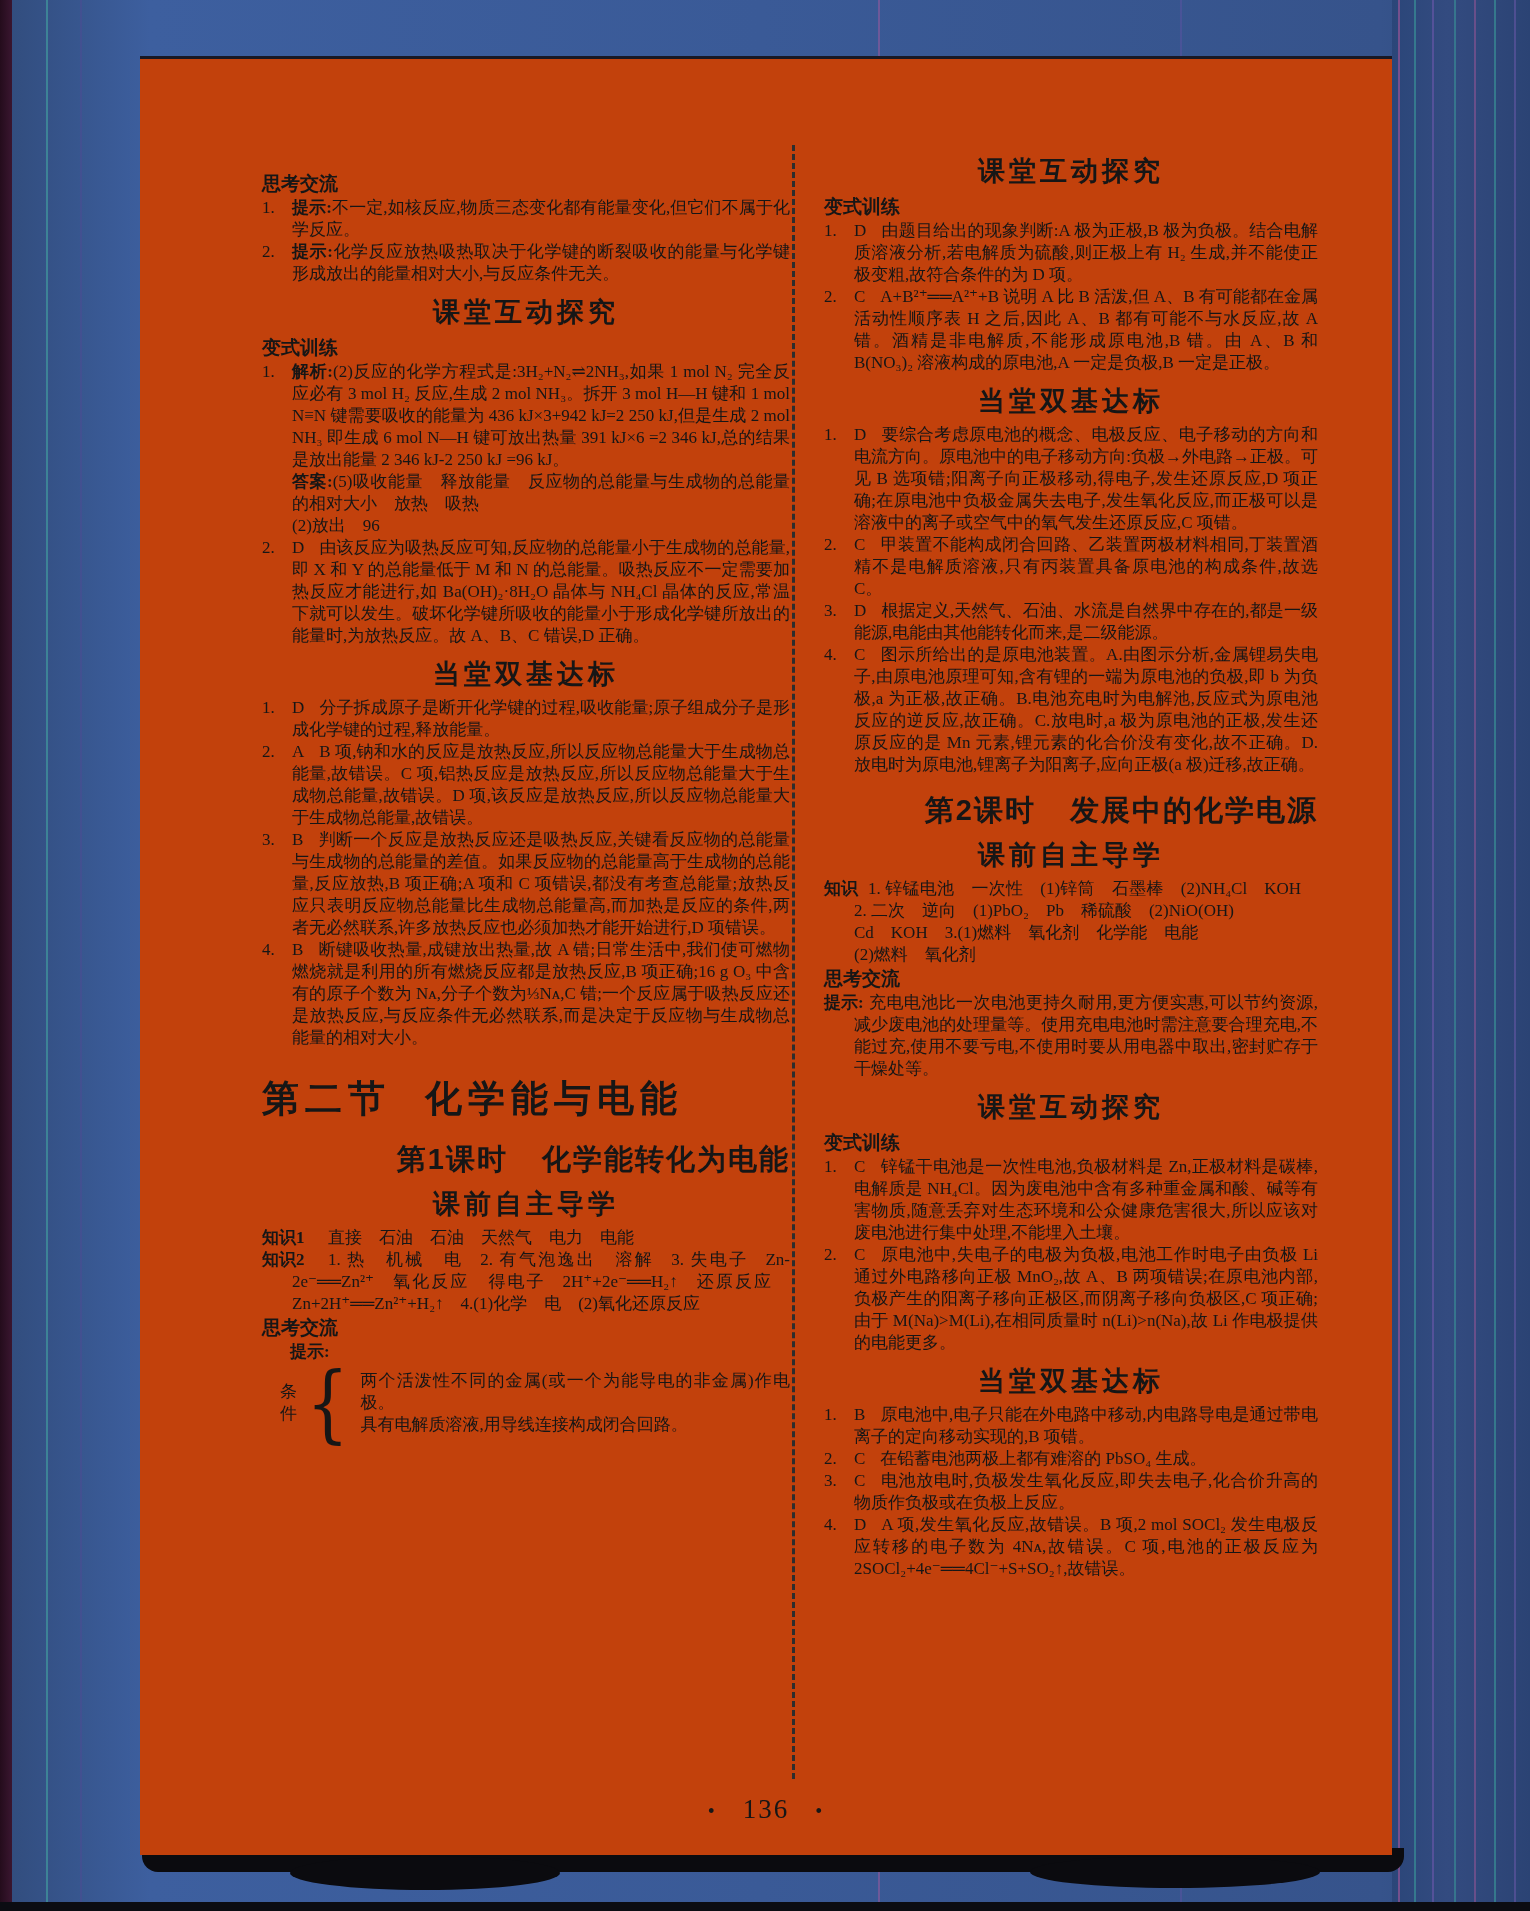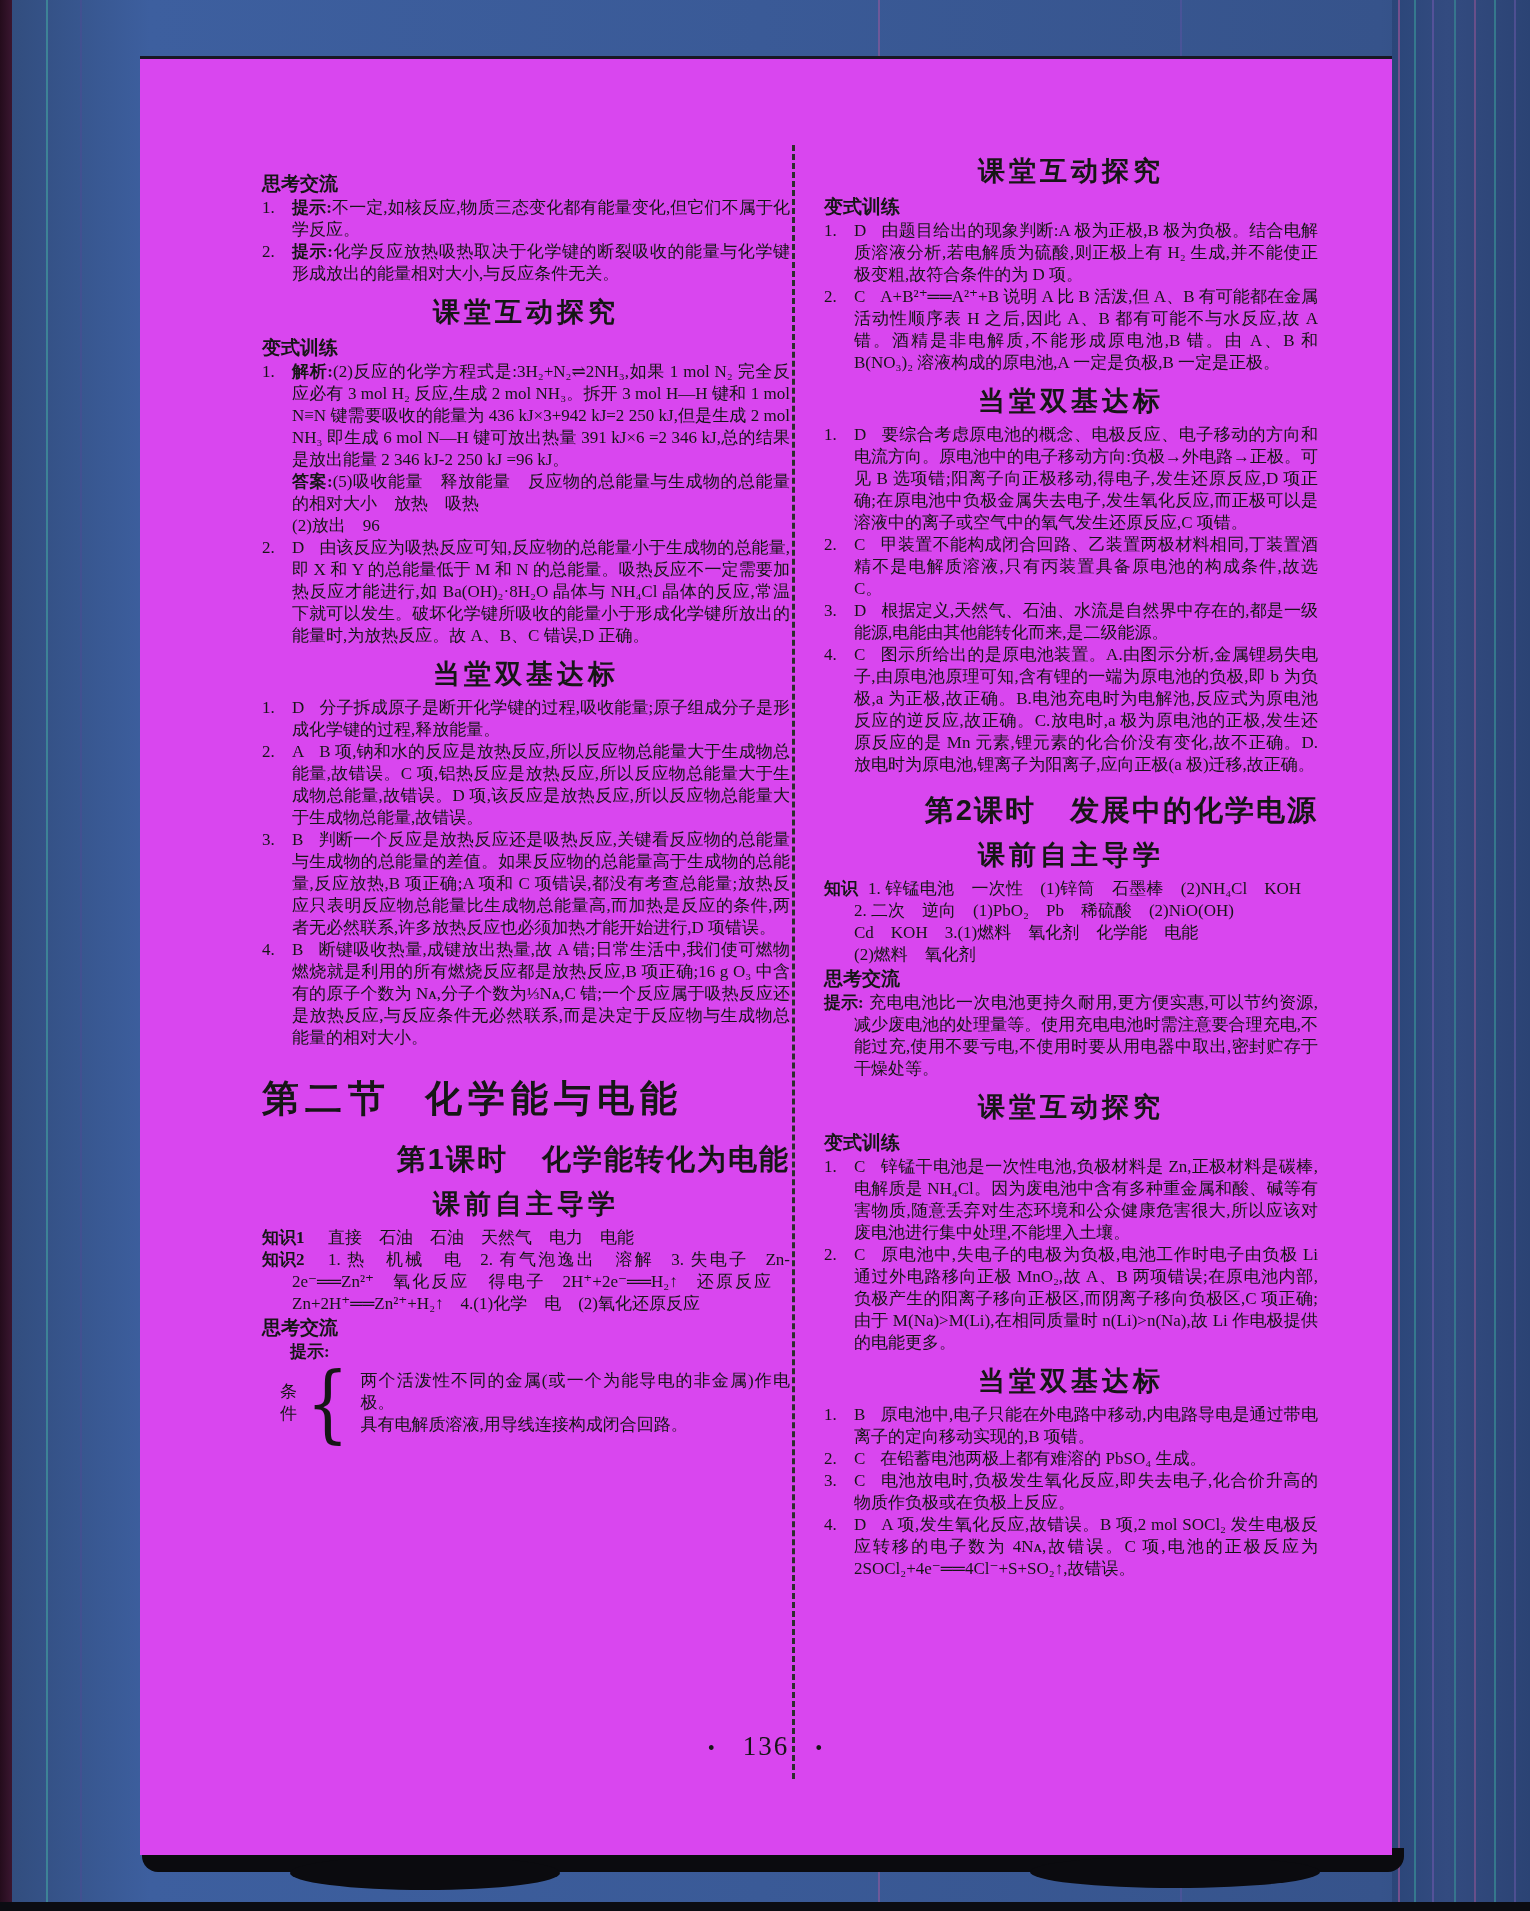--- a/index.html
+++ b/index.html
@@ -15,21 +15,21 @@
     background:linear-gradient(90deg,#240c1c,#3a1630);}
   .bottom-bar{position:absolute;left:0;right:0;top:1902px;height:9px;background:#0b0c12;}
   .page-shadow{position:absolute;left:142px;top:1848px;width:1262px;height:24px;
     background:#0b0b0f;border-radius:0 0 16px 16px;}
   .blob{position:absolute;background:#0b0b0f;border-radius:50%;}
   .blob1{left:290px;top:1856px;width:270px;height:34px;}
   .blob2{left:1030px;top:1856px;width:290px;height:32px;}
 
   .page{
     position:absolute;left:140px;top:56px;width:1252px;height:1799px;
-    background:#d946ef;border-top:3px solid #181824;box-sizing:border-box;
+    background:#c2410c;border-top:3px solid #181824;box-sizing:border-box;
     color:#161616;
   }
   .divider{position:absolute;left:652px;top:86px;height:1634px;width:0;
     border-left:3px dashed #2d2d2d;}
 
   .col{position:absolute;font-size:17px;line-height:22px;text-align:justify;}
   .col-left{left:122px;top:112px;width:528px;}
   .col-right{left:684px;top:95px;width:494px;}
 
   .h-center{font-family:"Liberation Sans","DejaVu Sans",sans-serif;font-weight:bold;
@@ -47,21 +47,21 @@
   .blabel{font-weight:bold;}
   .ans{margin-right:15px;}
   .subline{margin-top:0;}
 
   .cond-row{display:flex;align-items:center;margin:2px 0 0 18px;}
   .cond-label{display:flex;flex-direction:column;align-items:center;margin-right:4px;}
   .brace{font-size:84px;line-height:76px;font-weight:400;margin-right:6px;
     font-family:"DejaVu Serif",serif;transform:scaleX(.8);}
   .cond-body{flex:1;}
 
-  .footer{position:absolute;left:0;top:1672px;width:100%;text-align:center;
+  .footer{position:absolute;left:0;top:1735px;width:100%;text-align:center;
     font-size:27px;letter-spacing:2px;}
   .footer .dot{margin:0 26px;font-size:20px;vertical-align:middle;}
 </style>
 </head>
 <body>
 
 <div class="left-maroon"></div>
 <div class="right-band"></div>
 <div class="stripe" style="left:46px;background:rgba(70,180,165,.5);"></div>
 <div class="stripe" style="left:80px;background:rgba(90,70,150,.35);"></div>

